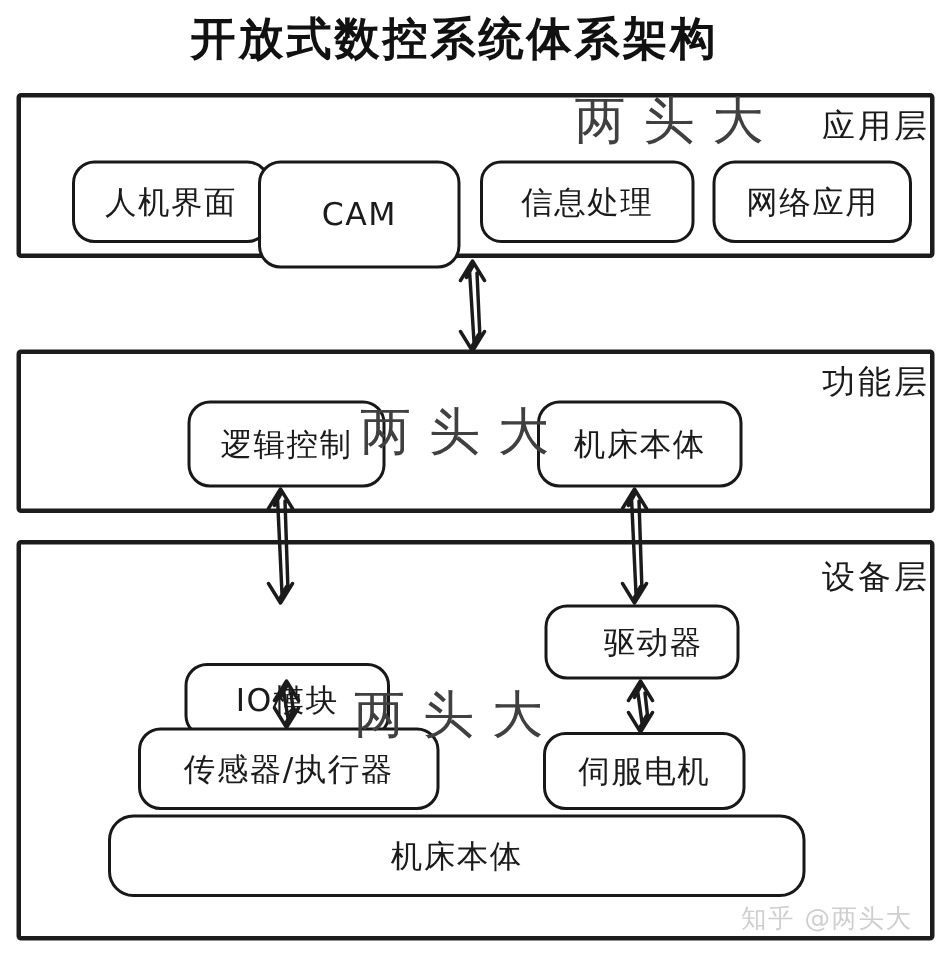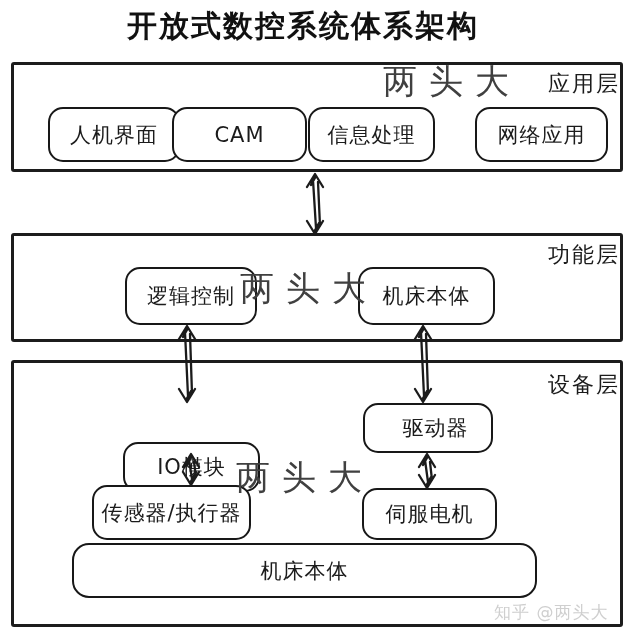--- a/index.html
+++ b/index.html
@@ -23,30 +23,30 @@
     font-size:22px;letter-spacing:2px;color:#1b1b1b;
   }
   .layer3 .layer-label{top:7px;}
   .node{
     position:absolute;border:2.5px solid #181818;border-radius:15px;background:#ffffff;
     display:flex;align-items:center;justify-content:center;
     font-size:21px;letter-spacing:1px;color:#1b1b1b;box-sizing:border-box;
   }
   
   .n-hmi {left:6px;  top:42px;width:132px;height:55px;margin-left:28px;}
-  .n-cam {left:158px;top:42px;width:135px;height:55px;}
-  .n-info{left:294px;top:42px;width:127px;height:55px;}
+  .n-cam {left:158px;top:42px;width:135px;height:72px;}
+  .n-info{left:306px;top:42px;width:143px;height:55px;border-radius:14px;}
   .n-net {left:461px;top:42px;width:133px;height:55px;}
   
   .n-logic {left:111px;top:31px;width:132px;height:58px;}
   .n-motion{left:344px;top:31px;width:137px;height:58px;}
   
   .n-io    {left:109px;top:40px; width:137px;height:50px;margin-top:39px;}
   .n-drive {left:349px;top:40px; width:130px;height:50px;padding-left:15px;}
-  .n-sensor{left:78px; top:122px;width:159px;height:55px;}
+  .n-sensor{left:78px; top:122px;width:201px;height:55px;}
   .n-servo {left:348px;top:125px;width:135px;height:52px;}
   .n-machine{left:58px;top:180px;width:465px;height:55px;border-radius:17px;}
   .arrows{position:absolute;left:0;top:0;width:634px;height:638px;z-index:2;pointer-events:none;}
   .wm{
     position:absolute;z-index:3;color:#404040;font-size:34px;letter-spacing:12px;
     line-height:1;pointer-events:none;white-space:nowrap;
   }
   .wm1{left:383px;top:64px;}
   .wm2{left:240px;top:271px;}
   .wm3{left:236px;top:460px;}

